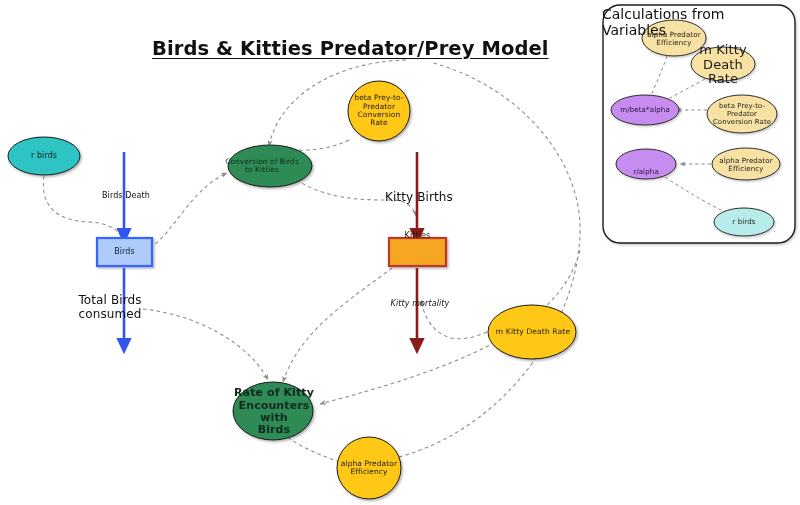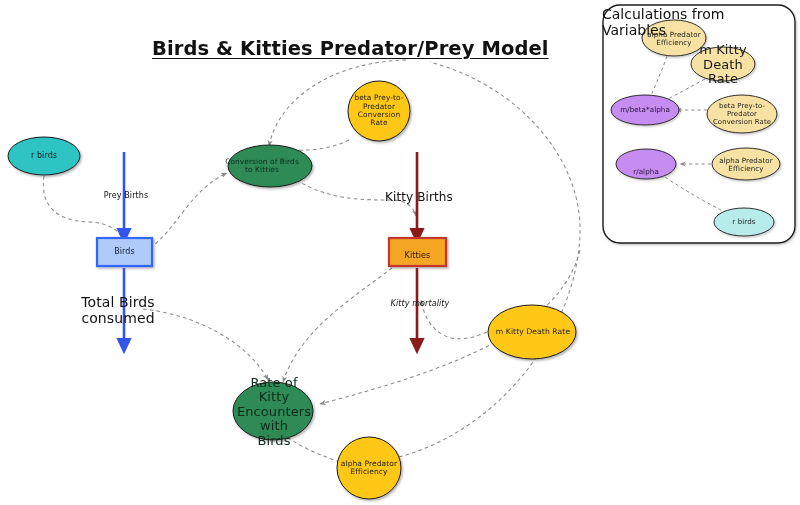--- a/index.html
+++ b/index.html
@@ -162,34 +162,34 @@
 
   <div class="node-label ongreen" style="left:220px;top:153px;width:84px;height:26px;font-size:7.4px;color:#0f2a1c;">Conversion of Birds
 to Kitties</div>
 
   <div class="node-label" style="left:348px;top:94px;width:62px;height:34px;font-size:7.4px;">beta Prey-to-
 Predator
 Conversion Rate</div>
 
   <div class="node-label" style="left:97px;top:243px;width:55px;height:18px;font-size:8px;color:#123;">Birds</div>
 
-  <div class="node-label" style="left:389px;top:247px;width:57px;height:18px;font-size:8px;color:#2a1200;text-align:right;">Kitties</div>
+  <div class="node-label" style="left:389px;top:227px;width:57px;height:18px;font-size:8px;color:#2a1200;text-align:right;">Kitties</div>
 
   <div class="node-label" style="left:490px;top:324px;width:86px;height:16px;font-size:7.6px;">m Kitty Death Rate</div>
 
-  <div class="node-label ongreen" style="left:234px;top:396px;width:80px;height:32px;font-size:13px;color:#0f2a1c;">Rate of Kitty
+  <div class="node-label ongreen" style="left:234px;top:396px;width:80px;height:32px;font-size:11px;color:#0f2a1c;font-weight:bold;">Rate of Kitty
 Encounters with
 Birds</div>
 
   <div class="node-label" style="left:336px;top:456px;width:66px;height:24px;font-size:7.5px;">alpha Predator
 Efficiency</div>
 
-  <div class="flow-label" style="left:86px;top:191px;width:80px;font-size:8px;">Prey Births</div>
-
-  <div class="flow-label" style="left:76px;top:294px;width:84px;font-size:14px;">Total Birds
+  <div class="flow-label" style="left:86px;top:191px;width:80px;font-size:8px;">Birds Death</div>
+
+  <div class="flow-label" style="left:68px;top:294px;width:84px;font-size:12px;">Total Birds
 consumed</div>
 
   <div class="flow-label" style="left:381px;top:191px;width:76px;font-size:12px;">Kitty Births</div>
 
   <div class="flow-label" style="left:378px;top:299px;width:84px;font-size:8px;font-style:italic;">Kitty mortality</div>
 
   <div id="panel-caption">Calculations from Variables</div>
 
   <div class="node-label" style="left:642px;top:28px;width:64px;height:22px;font-size:7.1px;">alpha Predator
 Efficiency</div>

